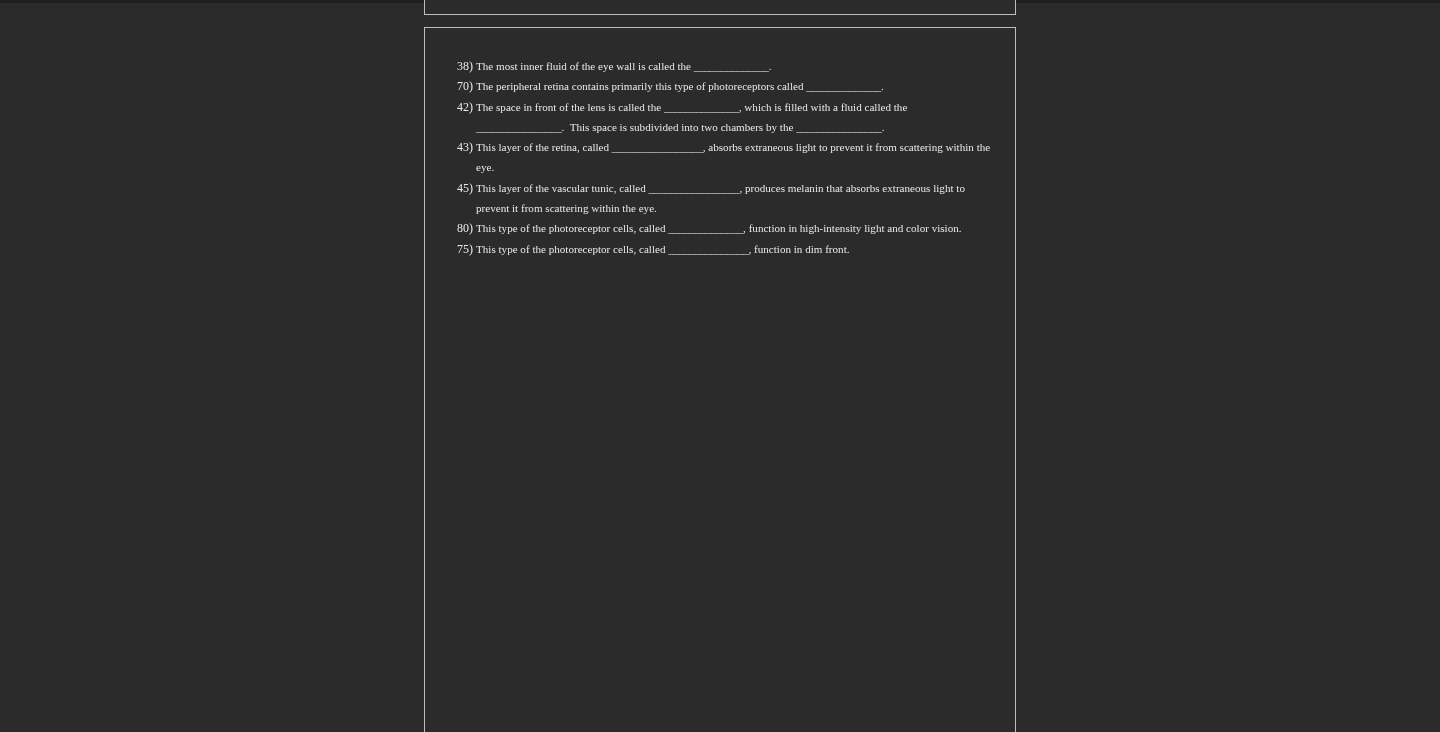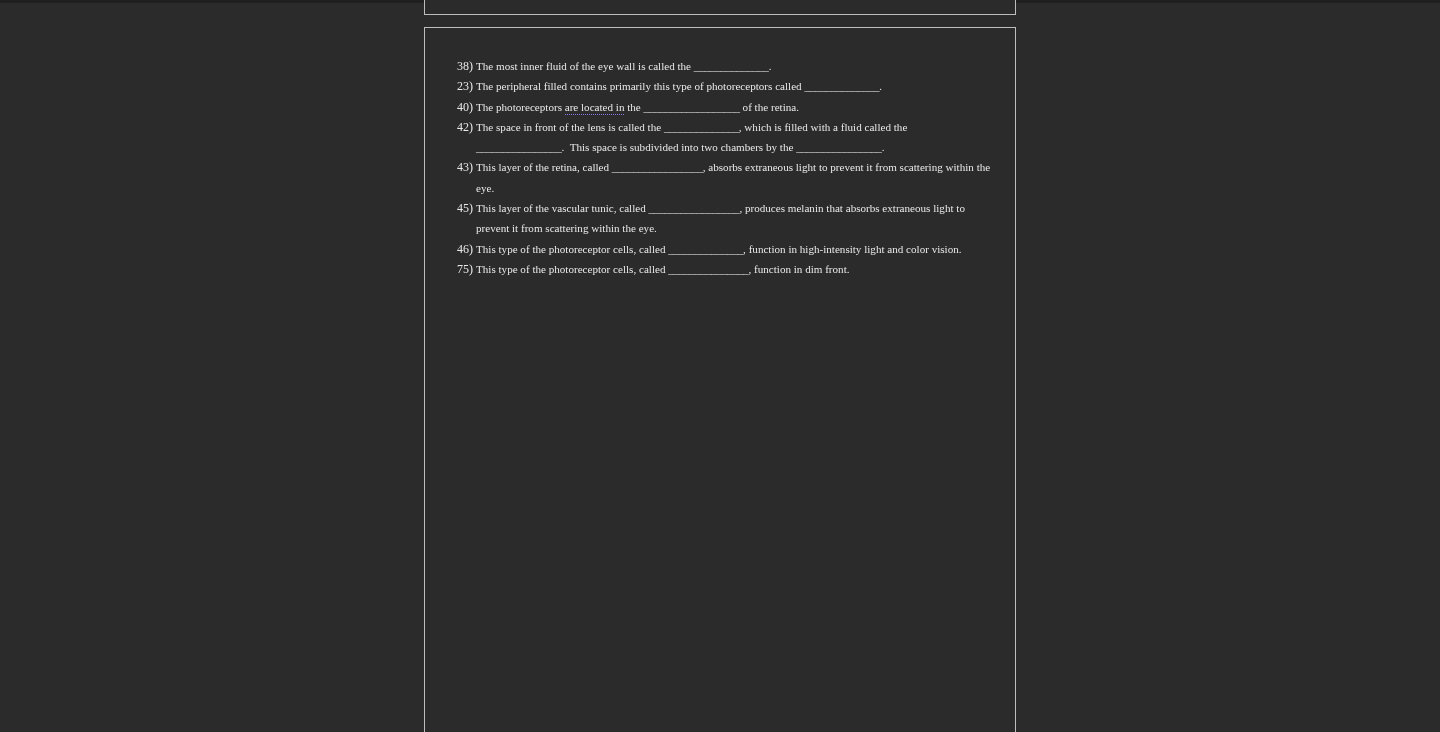--- a/index.html
+++ b/index.html
@@ -108,42 +108,38 @@
   <div class="page page-prev"></div>
 
   <div class="page page-current">
     <div class="page-body">
       <ol class="qlist" id="question-list">
           <li class="qitem">
             <span class="qnum">38)</span>
             <span class="qtext"><span>The most inner fluid of the eye wall is called the </span><span class="blank">______________</span><span>.</span></span>
           </li>
           <li class="qitem">
-            <span class="qnum">23)</span>
-            <span class="qtext"><span>The peripheral filled contains primarily this type of photoreceptors called </span><span class="blank">______________</span><span>.</span></span>
-          </li>
-          <li class="qitem">
-            <span class="qnum">40)</span>
-            <span class="qtext"><span>The photoreceptors </span><span class="grammar">are located in</span><span> the </span><span class="blank">__________________</span><span> of the retina.</span></span>
+            <span class="qnum">70)</span>
+            <span class="qtext"><span>The peripheral retina contains primarily this type of photoreceptors called </span><span class="blank">______________</span><span>.</span></span>
           </li>
           <li class="qitem">
             <span class="qnum">42)</span>
             <span class="qtext"><span>The space in front of the lens is called the </span><span class="blank">______________</span><span>, which is filled with a fluid called the
 </span><span class="blank">________________</span><span>.  This space is subdivided into two chambers by the </span><span class="blank">________________</span><span>.</span></span>
           </li>
           <li class="qitem">
             <span class="qnum">43)</span>
             <span class="qtext"><span>This layer of the retina, called </span><span class="blank">_________________</span><span>, absorbs extraneous light to prevent it from scattering within the eye.</span></span>
           </li>
           <li class="qitem">
             <span class="qnum">45)</span>
             <span class="qtext"><span>This layer of the vascular tunic, called </span><span class="blank">_________________</span><span>, produces melanin that absorbs extraneous light to prevent it from scattering within the eye.</span></span>
           </li>
           <li class="qitem">
-            <span class="qnum">46)</span>
+            <span class="qnum">80)</span>
             <span class="qtext"><span>This type of the photoreceptor cells, called </span><span class="blank">______________</span><span>, function in high-intensity light and color vision.</span></span>
           </li>
           <li class="qitem">
             <span class="qnum">75)</span>
             <span class="qtext"><span>This type of the photoreceptor cells, called </span><span class="blank">_______________</span><span>, function in dim front.</span></span>
           </li>
         </ol>
     </div>
   </div>
 

